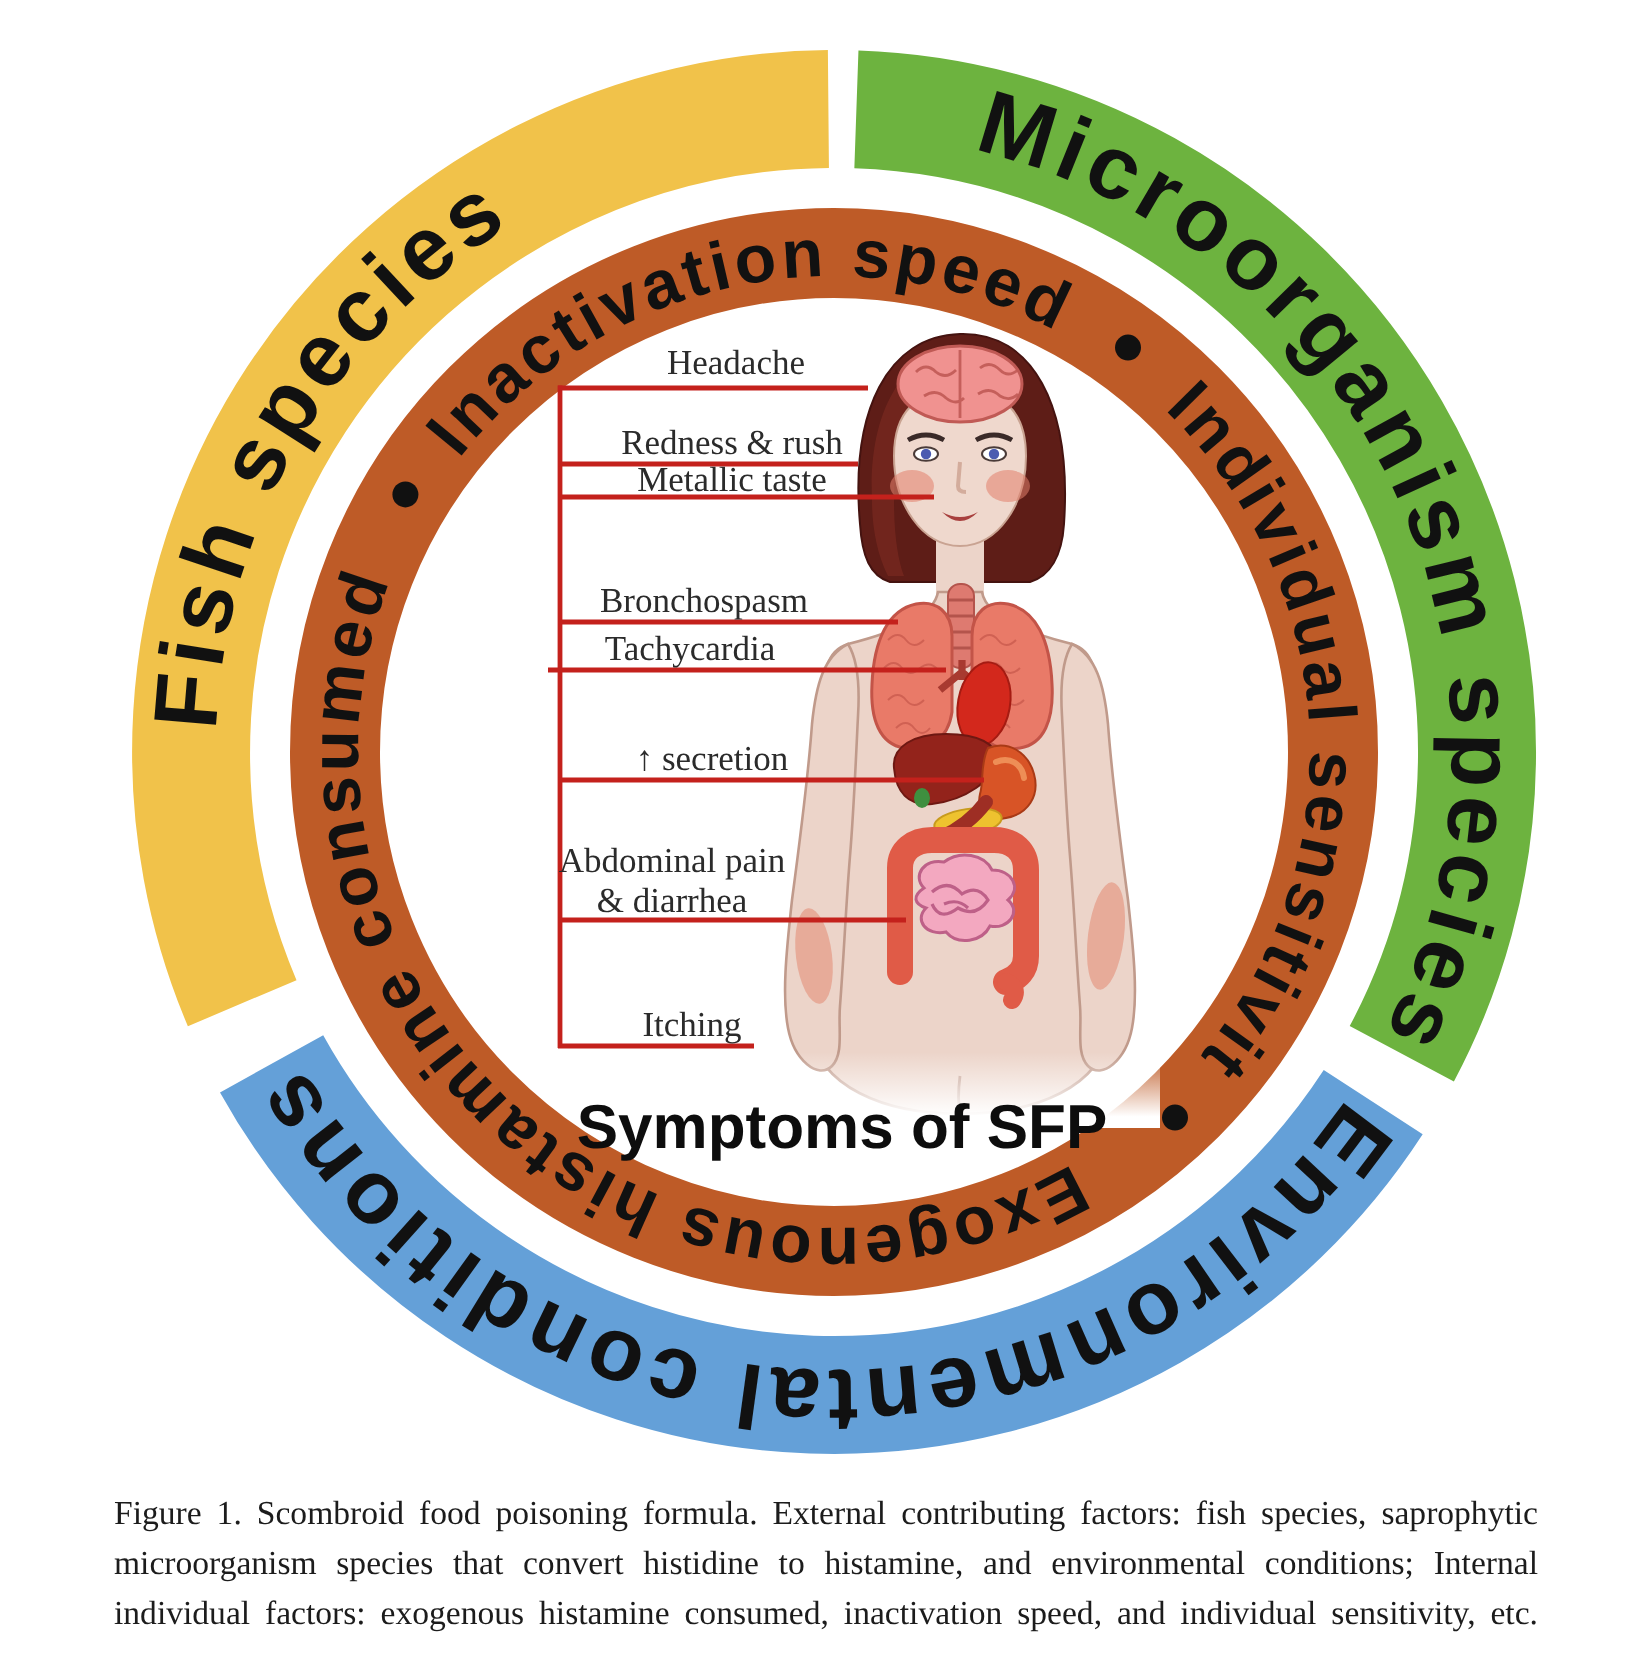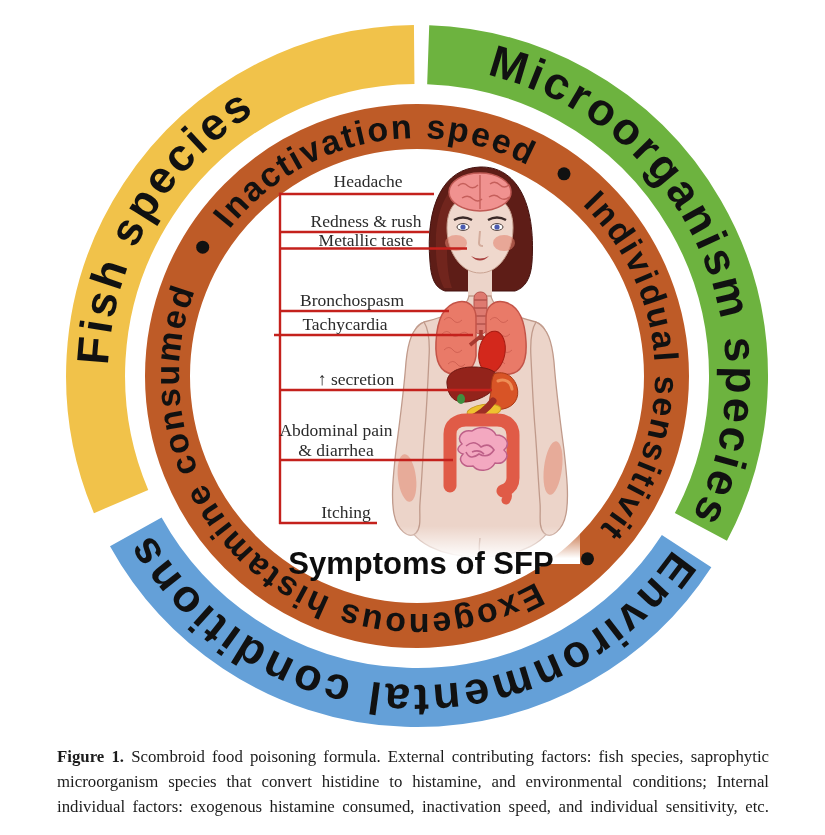--- a/index.html
+++ b/index.html
@@ -10,21 +10,21 @@
   .outer-arc-text{font-family:"Liberation Sans",sans-serif;font-weight:bold;font-size:45px;
                   letter-spacing:3px;fill:#111;}
   .inner-arc-text{font-family:"Liberation Sans",sans-serif;font-weight:bold;font-size:34px;
                   letter-spacing:2px;fill:#111;}
   .symptom-label{font-family:"Liberation Serif",serif;font-size:17.5px;fill:#2b2b2b;}
   .panel-title{font-family:"Liberation Sans",sans-serif;font-weight:bold;font-size:31px;fill:#0d0d0d;}
   .sline{stroke:#C4211C;stroke-width:2.4;}
   .caption{position:absolute;left:57px;top:744px;width:712px;margin:0;
            font-family:"Liberation Serif",serif;font-size:16.8px;line-height:1.5;color:#1c1c1c;
            text-align:justify;text-align-last:justify;}
-  .caption b{font-weight:bold;}
+  .caption b{font-weight:normal;}
 </style>
 </head>
 <body>
 
 <div class="page">
   <div class="diagram-wrap">
     <svg width="825" height="742" viewBox="0 0 825 742">
       <defs>
         <path id="p-fish-text" d="M 108.2 365.2 A 309 309 0 1 1 111.0 419.0"></path>
         <path id="p-micro-text" d="M 486.5 74.9  A 309 309 0 1 1 433.2 67.4"></path>

